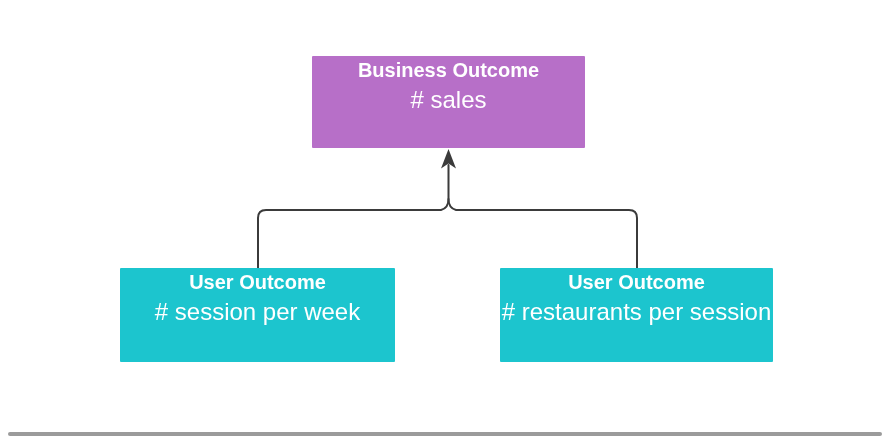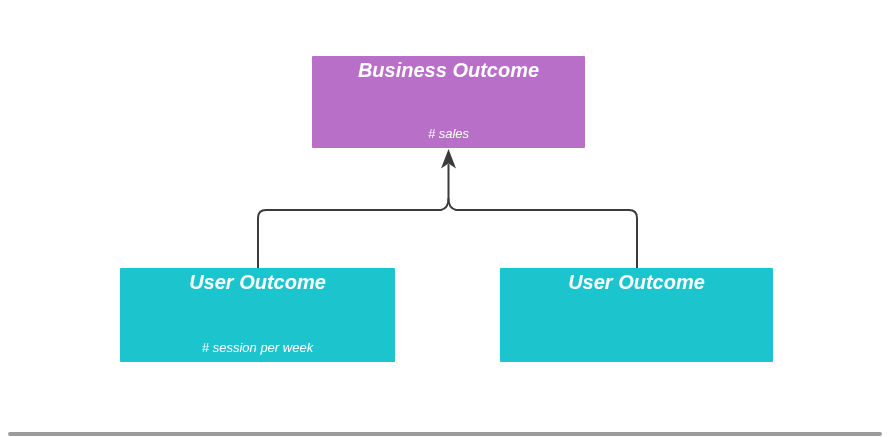--- a/index.html
+++ b/index.html
@@ -23,35 +23,34 @@
     top: 0;
     width: 895px;
     height: 437px;
     pointer-events: none;
   }
   .node {
     position: absolute;
     display: flex;
     flex-direction: column;
     align-items: center;
-    justify-content: space-between;
+    justify-content: flex-start;
     text-align: center;
     color: #ffffff;
     border-radius: 1px;
     line-height: 29px;
     cursor: default;
-    font-style: italic;
   }
   .node-title {
     font-weight: 700;
     font-size: 20px;
   }
   .node-subtitle {
     font-weight: 400;
-    font-size: 13px;
+    font-size: 24px;
   }
   .node-business {
     left: 312px;
     top: 56px;
     width: 273px;
     height: 92px;
   }
   .node-user-left {
     left: 120px;
     top: 268px;
@@ -89,17 +88,18 @@
     <span class="node-subtitle"># sales</span>
   </div>
 
   <div class="node node-user-left" style="background-color: rgb(28, 197, 206);">
     <span class="node-title">User Outcome</span>
     <span class="node-subtitle"># session per week</span>
   </div>
 
   <div class="node node-user-right" style="background-color: rgb(28, 197, 206);">
     <span class="node-title">User Outcome</span>
+    <span class="node-subtitle"># restaurants per session</span>
   </div>
 
   <div class="bottom-bar" style="background-color: rgb(155, 155, 155);"></div>
 
 </div>
 
 </body></html>

